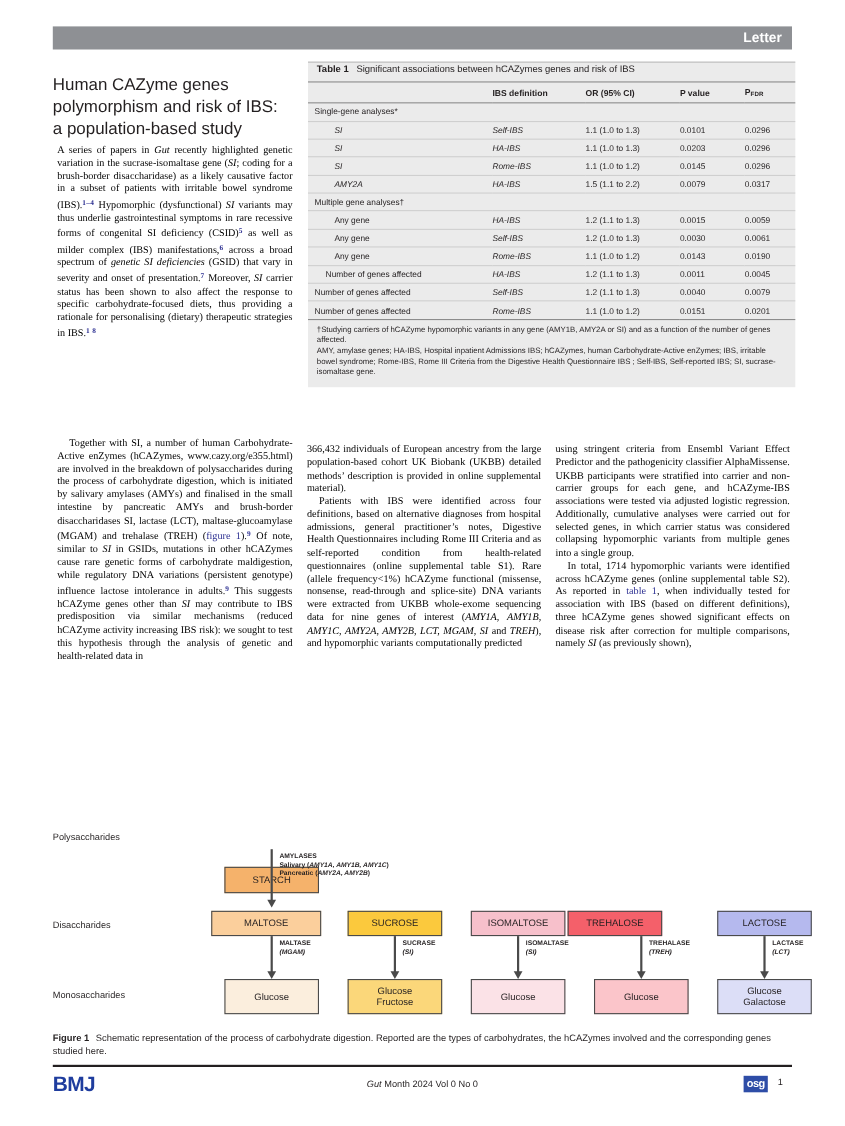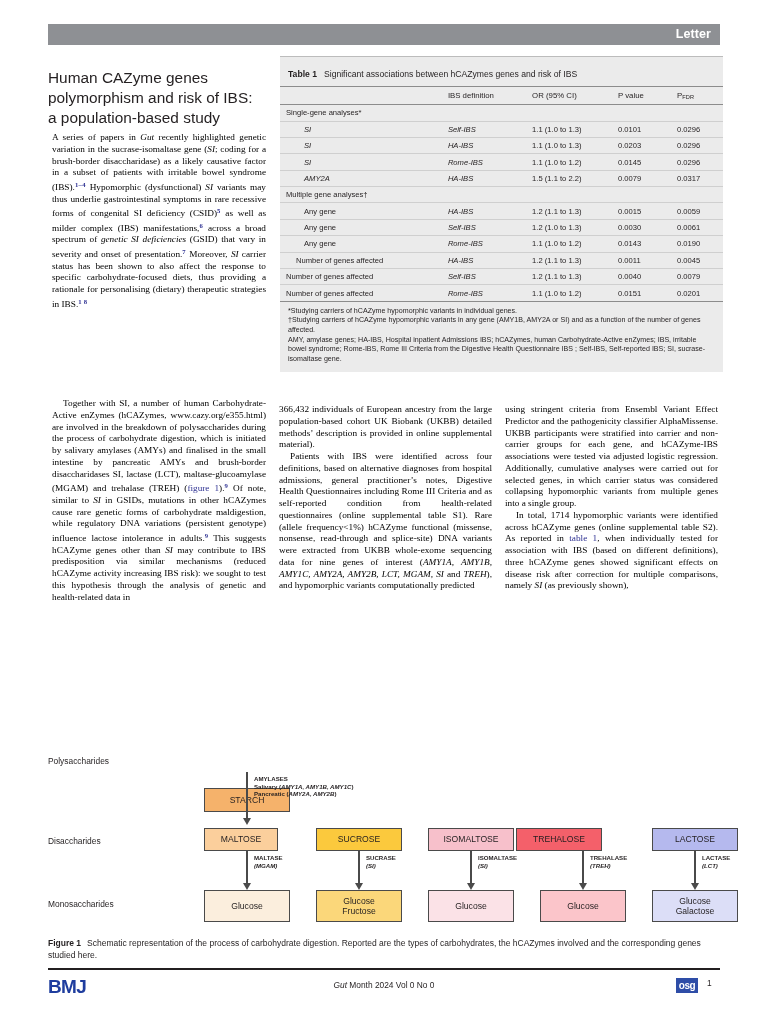--- a/index.html
+++ b/index.html
@@ -53,36 +53,36 @@
   
   .table-wrap {
     position: absolute;
     left: 280px; top: 56px;
     width: 443px;
     background: #ebebeb;
     font-family: "Liberation Sans", sans-serif;
     border-top: 1px solid #bcbcbc;
   }
   .tbl-caption {
-    padding: 12px 8px 6px 8px;
+    padding: 0 8px 6px 8px;
     font-size: 8.6px;
     line-height: 11px;
     color: #231f20;
     border-bottom: 1px solid #8c8c8c;
   }
   .tbl-caption b { font-weight: bold; margin-right: 7px; }
   table.t1 {
     width: 100%;
     border-collapse: collapse;
     font-size: 7.6px;
     color: #231f20;
   }
   table.t1 th {
     text-align: left;
-    font-weight: normal;
+    font-weight: bold;
     padding: 4px 4px 4px 0;
     border-bottom: 1px solid #8c8c8c;
     font-size: 7.8px;
   }
   table.t1 td {
     padding: 3.2px 4px 3.2px 0;
     border-bottom: 1px solid #cfcfcf;
     vertical-align: top;
   }
   table.t1 tr.sectionrow td {
@@ -358,21 +358,20 @@
         <tr>
           <td class="c0 indent0">Number of genes affected</td>
           <td class="c1 ital">Rome-IBS</td>
           <td class="c2">1.1 (1.0 to 1.2)</td>
           <td class="c3">0.0151</td>
           <td class="c4">0.0201</td>
         </tr>
       </tbody>
     </table>
     <div class="tbl-foot">
-      <p>*Studying carriers of hCAZyme hypomorphic variants in individual genes.</p>
       <p>†Studying carriers of hCAZyme hypomorphic variants in any gene (AMY1B, AMY2A or SI) and as a function of the number of genes affected.</p>
       <p>AMY, amylase genes; HA-IBS, Hospital inpatient Admissions IBS; hCAZymes, human Carbohydrate-Active enZymes; IBS, irritable bowel syndrome; Rome-IBS, Rome III Criteria from the Digestive Health Questionnaire IBS ; Self-IBS, Self-reported IBS; SI, sucrase-isomaltase gene.</p>
     </div>
   </div>
 
   <div class="col-left bodytext">
     <p class="first">
       A series of papers in <i>Gut</i> recently highlighted genetic variation in the sucrase-isomaltase gene (<i>SI</i>; coding for a brush-border disaccharidase) as a likely causative factor in a subset of patients with irritable bowel syndrome (IBS).<sup class="ref">1–4</sup> Hypomorphic (dysfunctional) <i>SI</i> variants may thus underlie gastrointestinal symptoms in rare recessive forms of congenital SI deficiency (CSID)<sup class="ref">5</sup> as well as milder complex (IBS) manifestations,<sup class="ref">6</sup> across a broad spectrum of <i>genetic SI deficiencies</i> (GSID) that vary in severity and onset of presentation.<sup class="ref">7</sup> Moreover, <i>SI</i> carrier status has been shown to also affect the response to specific carbohydrate-focused diets, thus providing a rationale for personalising (dietary) therapeutic strategies in IBS.<sup class="ref">1 8</sup>
     </p>
   </div>
@@ -410,21 +409,21 @@
     <div class="fbox" style="left:156px; top:6px; width:86px; height:24px; background:#f5b26b;margin-top:40px;">STARCH</div>
 
     <div class="arrow" style="left:198px; top:30px; height:49px;"></div>
     <div class="arrowhead" style="left:194.5px; top:76px;"></div>
     <div class="enzlabel" style="left:206px; top:33px;">
       <span class="norm">AMYLASES</span><br>
       <span>Salivary (<i>AMY1A, AMY1B, AMY1C</i>)</span><br>
       <span>Pancreatic (<i>AMY2A, AMY2B</i>)</span>
     </div>
 
-    <div class="fbox" style="left:156px; top:86px; width:74px; height:23px; background:#fbcf9c;">MALTOSE</div>
+    <div class="fbox" style="left:144px; top:86px; width:100px; height:23px; background:#fbcf9c;">MALTOSE</div>
     <div class="fbox" style="left:268px; top:86px; width:86px; height:23px; background:#fbc93d;">SUCROSE</div>
     <div class="fbox" style="left:380px; top:86px; width:86px; height:23px; background:#f7c0cb;">ISOMALTOSE</div>
     <div class="fbox" style="left:468px; top:86px; width:86px; height:23px; background:#f4606a;">TREHALOSE</div>
     <div class="fbox" style="left:604px; top:86px; width:86px; height:23px; background:#b5b9ee;">LACTOSE</div>
 
     <div class="arrow" style="left:198px; top:109px; height:35px;"></div>
     <div class="arrowhead" style="left:194.5px; top:141px;"></div>
     <div class="enzlabel" style="left:206px; top:112px;">
       <span>MALTASE</span><br>
       <i>(MGAM)</i>

